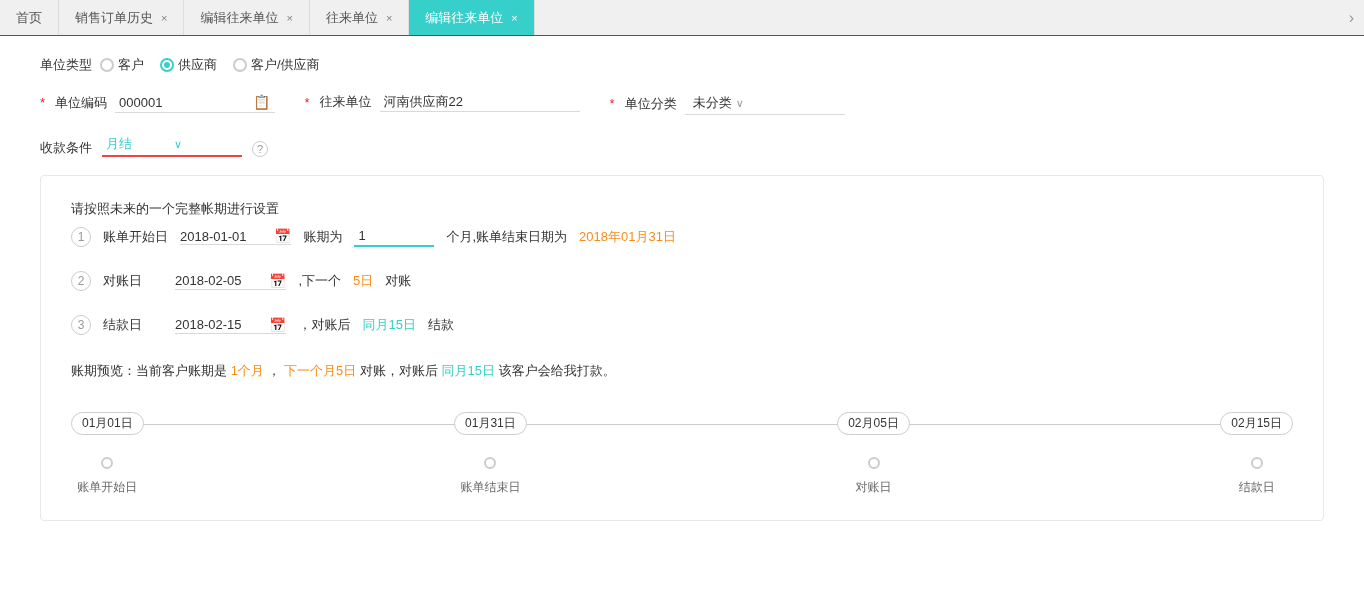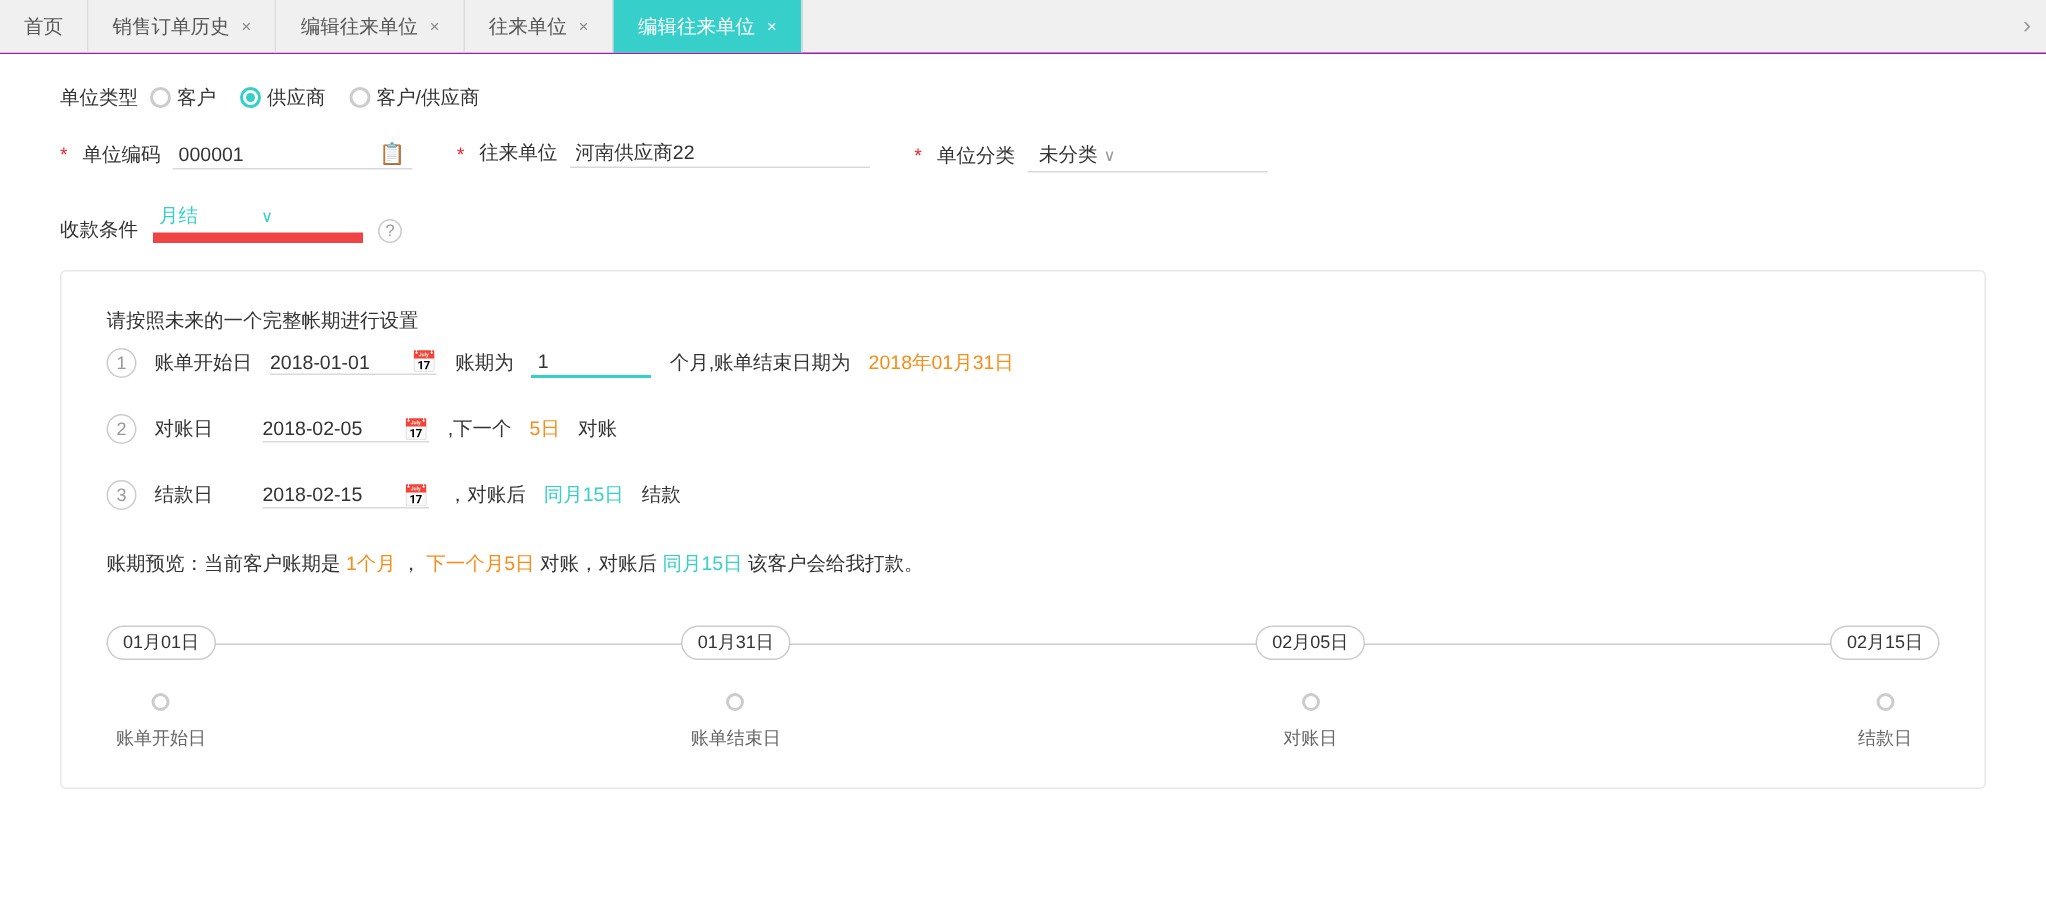--- a/index.html
+++ b/index.html
@@ -384,21 +384,21 @@
       <span class="form-label">单位分类</span>
       <div class="cat-dropdown">
         <span>未分类</span>
         <span class="dropdown-arrow">∨</span>
       </div>
     </div>
   </div>
 
   <div class="payment-row">
     <span class="form-label">收款条件</span>
-    <div class="dropdown-select" style="min-width:140px; color:#36cfc9; border-bottom: 7px solid #ef4444;">
+    <div class="dropdown-select" style="min-width:140px; color:#36cfc9; border-bottom: 2px solid #ef4444;">
       <span>月结</span>
       <span class="dropdown-arrow" style="color:#36cfc9;">∨</span>
     </div>
     <div class="help-icon">?</div>
   </div>
 
   <div class="card-box">
     <div class="card-title">请按照未来的一个完整帐期进行设置</div>
 
     <div class="timeline-row">

